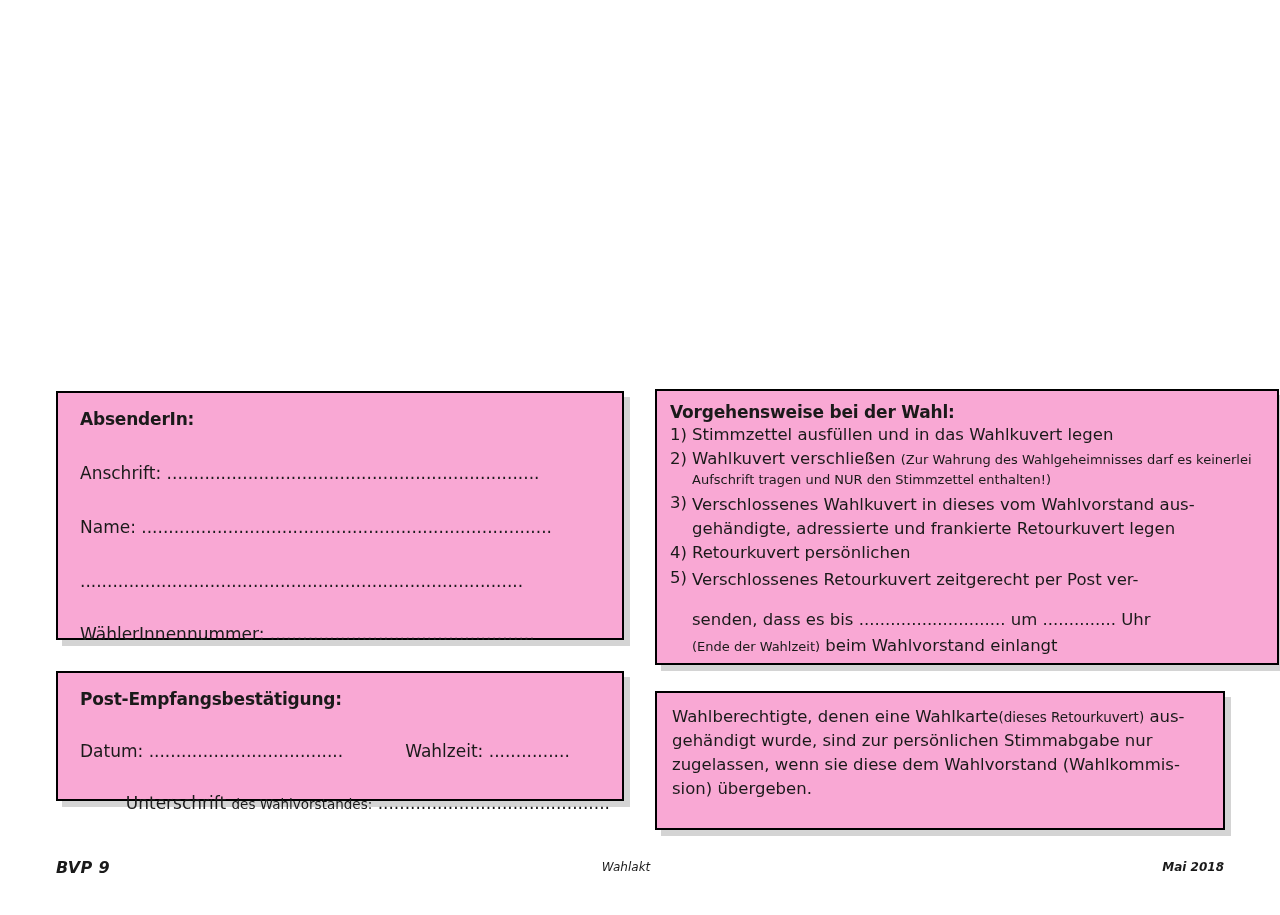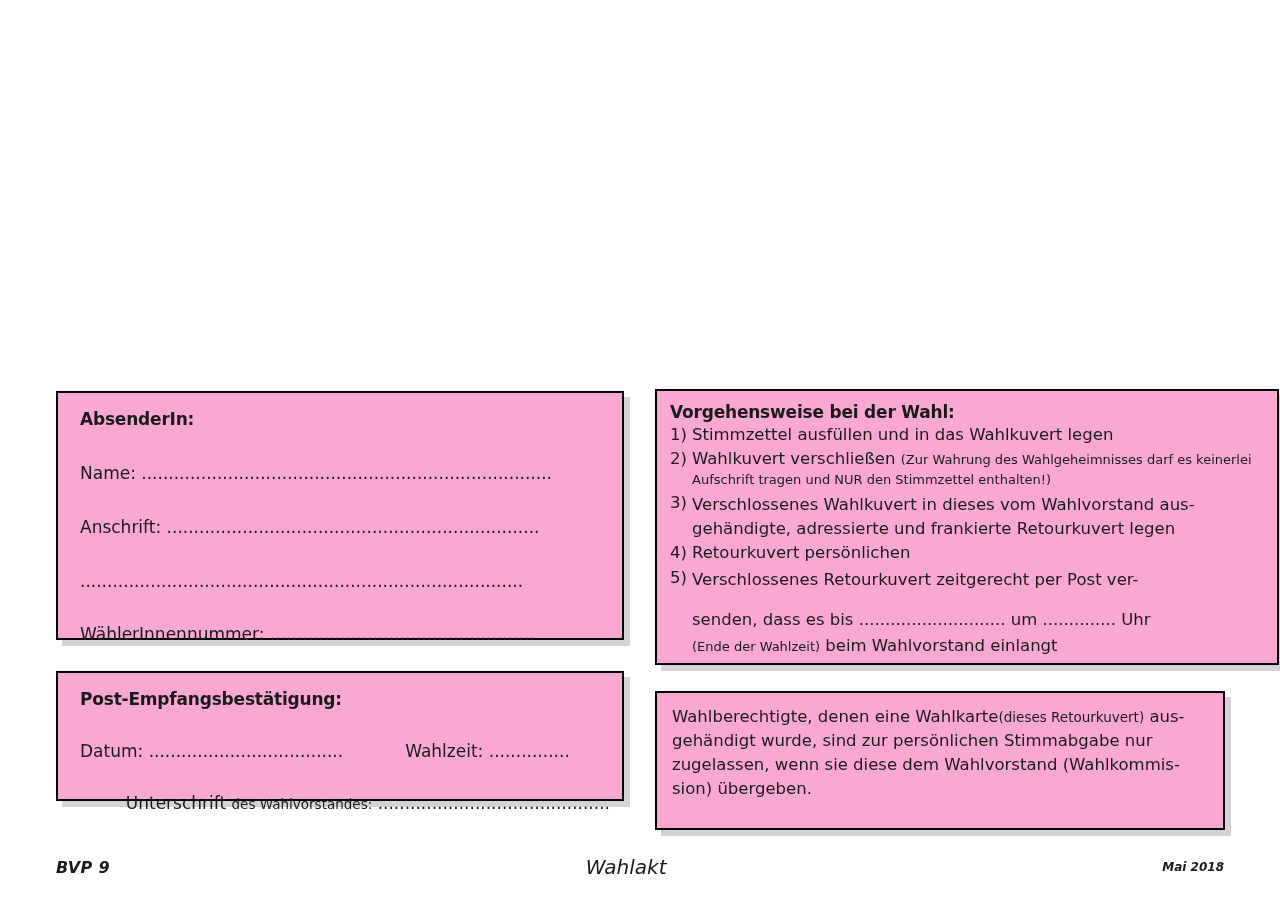--- a/index.html
+++ b/index.html
@@ -148,39 +148,39 @@
     font-weight: bold;
   }
   #footer-left {
     flex: 0 0 auto;
     font-size: 16px;
     letter-spacing: 0.3px;
   }
   #footer-center {
     flex: 1 1 auto;
     text-align: center;
-    font-size: 20px;
+    font-size: 12px;
     font-weight: normal;
     margin-left: -40px;
     padding-left: 20px;
   }
   #footer-right {
     flex: 0 0 auto;
     font-size: 12px;
   }
 </style>
 </head>
 <body>
 
 <div class="page">
 
   <div class="box" id="absender-box">
     <div class="box-title" id="absender-title">AbsenderIn:</div>
+    <div class="field-row" id="absender-anschrift">Anschrift: .....................................................................</div>
     <div class="field-row" id="absender-name">Name: ............................................................................</div>
-    <div class="field-row" id="absender-anschrift">Anschrift: .....................................................................</div>
     <div class="field-row" id="absender-anschrift2">..................................................................................</div>
     <div class="field-row" id="absender-nummer">WählerInnennummer: .................................................</div>
   </div>
 
   <div class="box" id="post-box">
     <div class="box-title" id="post-title">Post-Empfangsbestätigung:</div>
     <div class="field-row" id="post-row-1">
       <span id="post-datum">Datum: ....................................</span>
       <span id="post-uhrzeit">Wahlzeit: ...............</span>
     </div>

